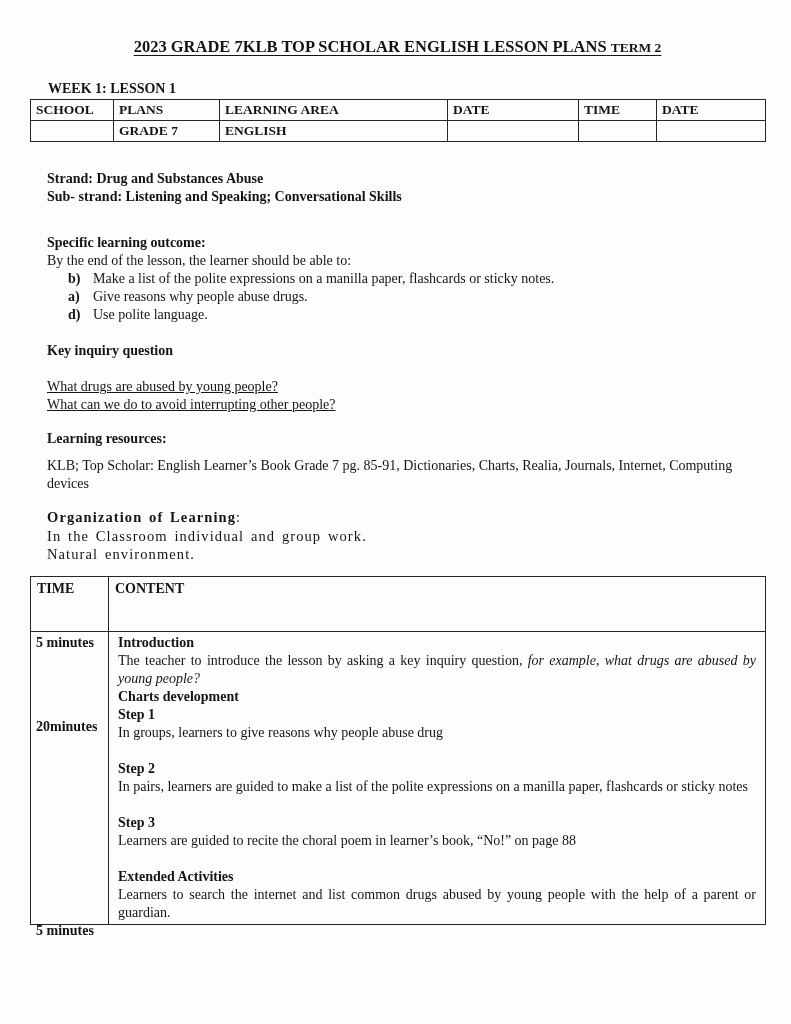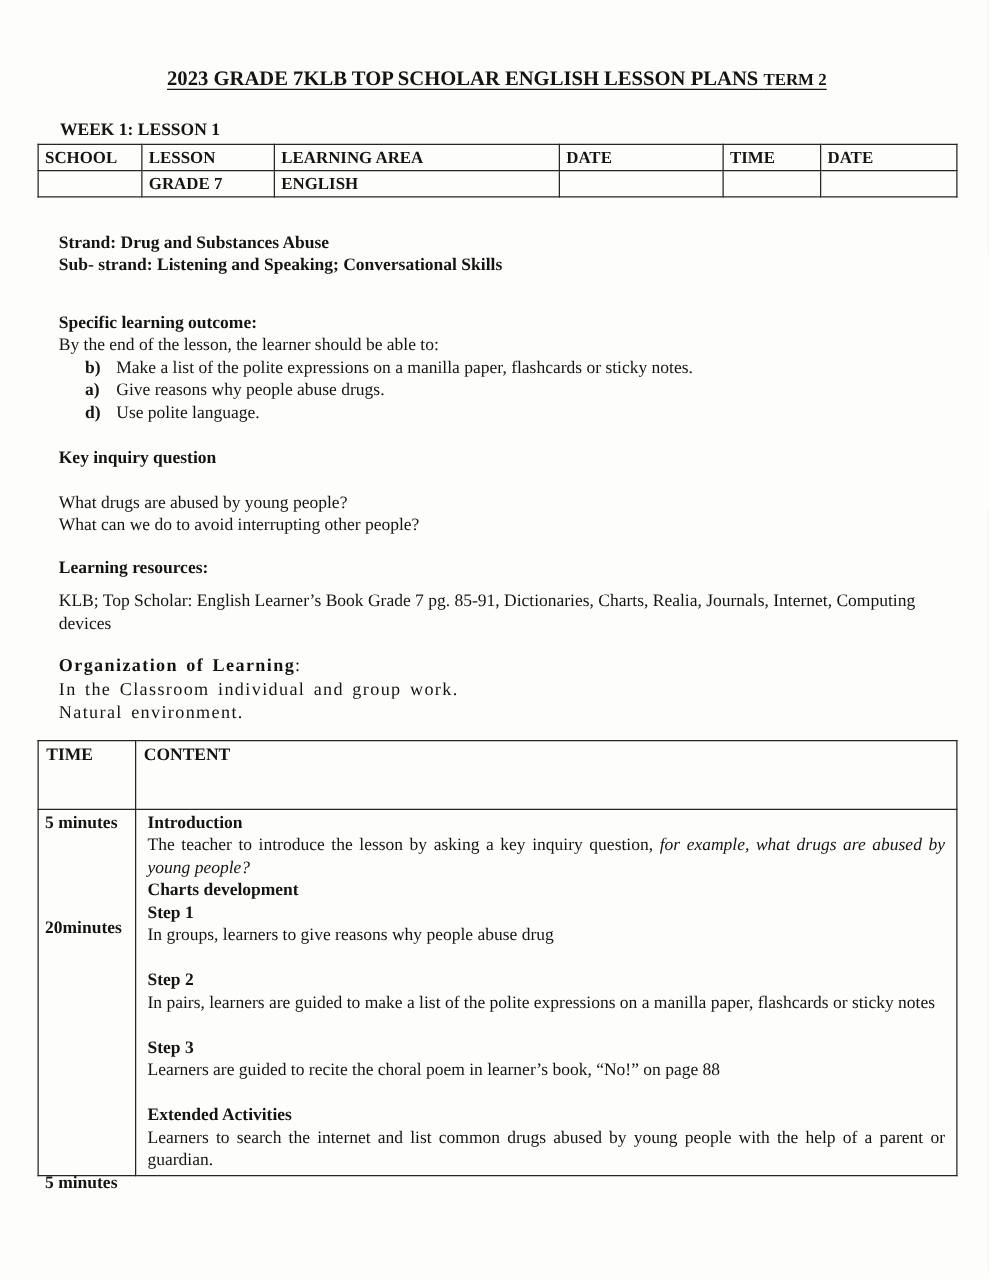--- a/index.html
+++ b/index.html
@@ -11,21 +11,21 @@
     position: relative;
     width: 791px;
     height: 1024px;
     margin: 0 auto;
     background: #fdfdfc;
     color: #141414;
     font-family: "Liberation Serif", "DejaVu Serif", serif;
     font-size: 14px;
     line-height: 18px;
     box-sizing: border-box;
-    padding: 52px 26px 0 30px;
+    padding: 36px 26px 0 30px;
     overflow: hidden;
   }
 
   
   .doc-title {
     margin: 0;
     text-align: center;
     font-size: 16.5px;
     font-weight: bold;
     line-height: 22px;
@@ -68,21 +68,21 @@
 
   .strand-section { margin-top: 28px; }
   .outcomes-section { margin-top: 28px; }
   .outcome-item { padding-left: 21px; }
   .outcome-label {
     font-weight: bold;
     display: inline-block;
     width: 25px;
   }
   .key-inquiry-section { margin-top: 18px; }
-  .key-inquiry-section .questions { margin-top: 18px; }
+  .key-inquiry-section .questions { margin-top: 18px; text-decoration: underline; }
   .resources-section { margin-top: 16px; }
   .resources-section .res-text { margin-top: 9px; width: 712px; }
   .organization-section {
     margin-top: 15px;
     font-size: 14.5px;
     letter-spacing: 1.1px;
     word-spacing: 2px;
     line-height: 18.5px;
   }
   .organization-section .colon { font-weight: normal; }
@@ -142,21 +142,21 @@
       <col style="width:83px">
         <col style="width:106px">
         <col style="width:228px">
       <col style="width:131px">
         <col style="width:78px">
         <col style="width:109px">
     </colgroup>
     <tbody>
       <tr>
         <td>SCHOOL</td>
-        <td>LESSON</td>
+        <td>PLANS</td>
         <td>LEARNING AREA</td>
         <td>DATE</td>
         <td>TIME</td>
         <td>DATE</td>
       </tr>
       <tr>
         <td></td>
         <td>GRADE 7</td>
         <td>ENGLISH</td>
         <td></td>

